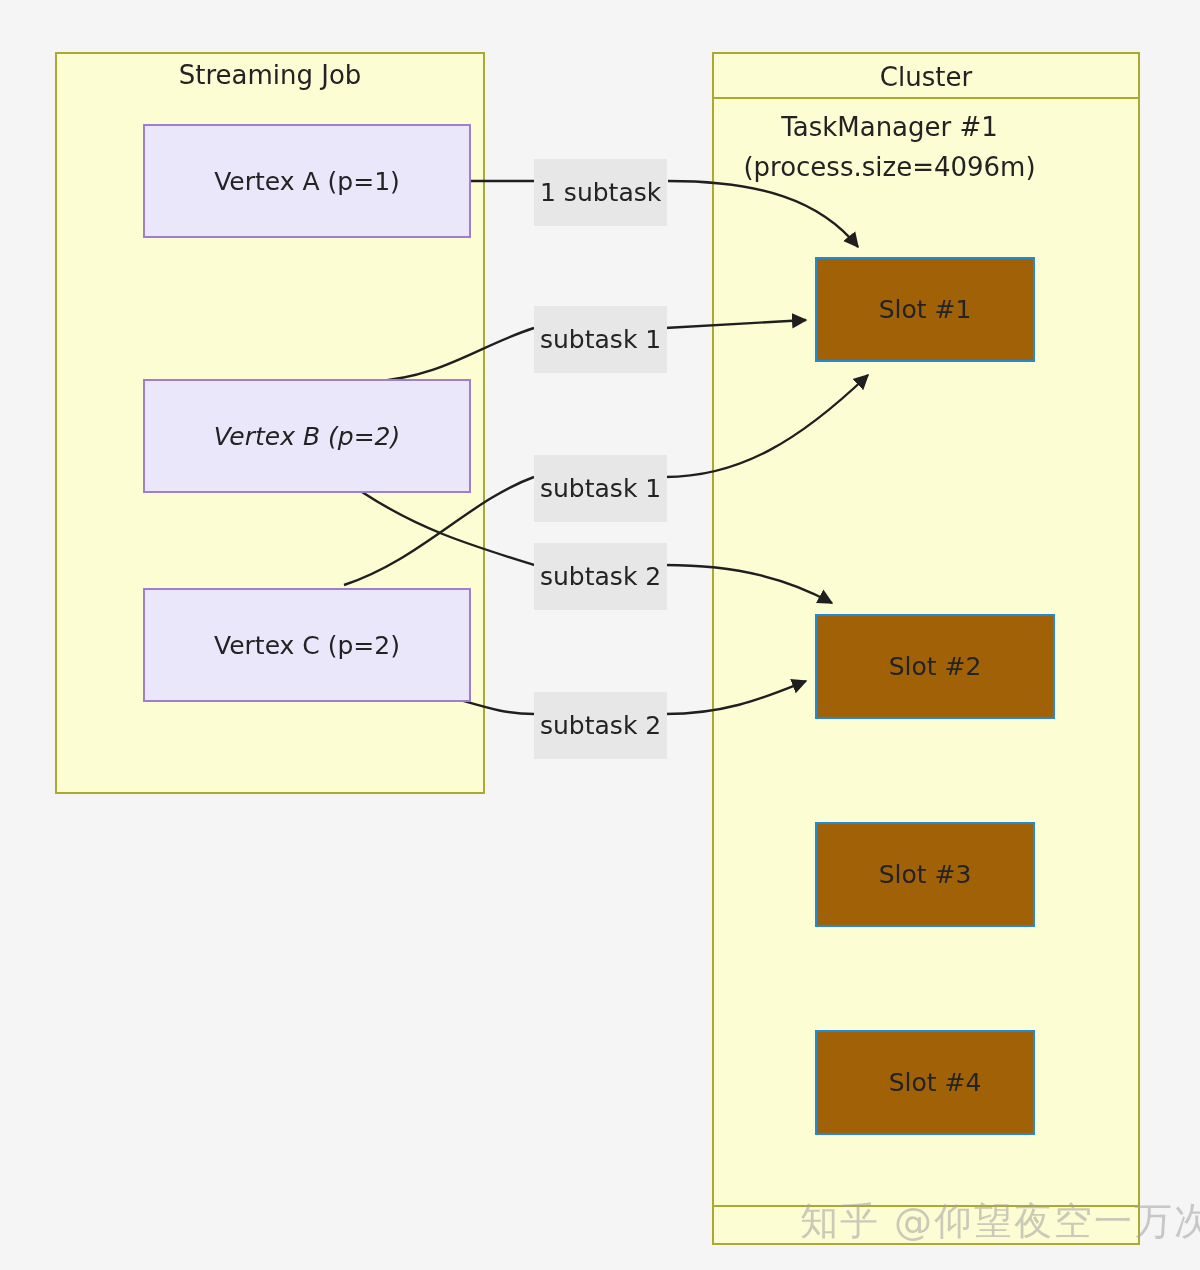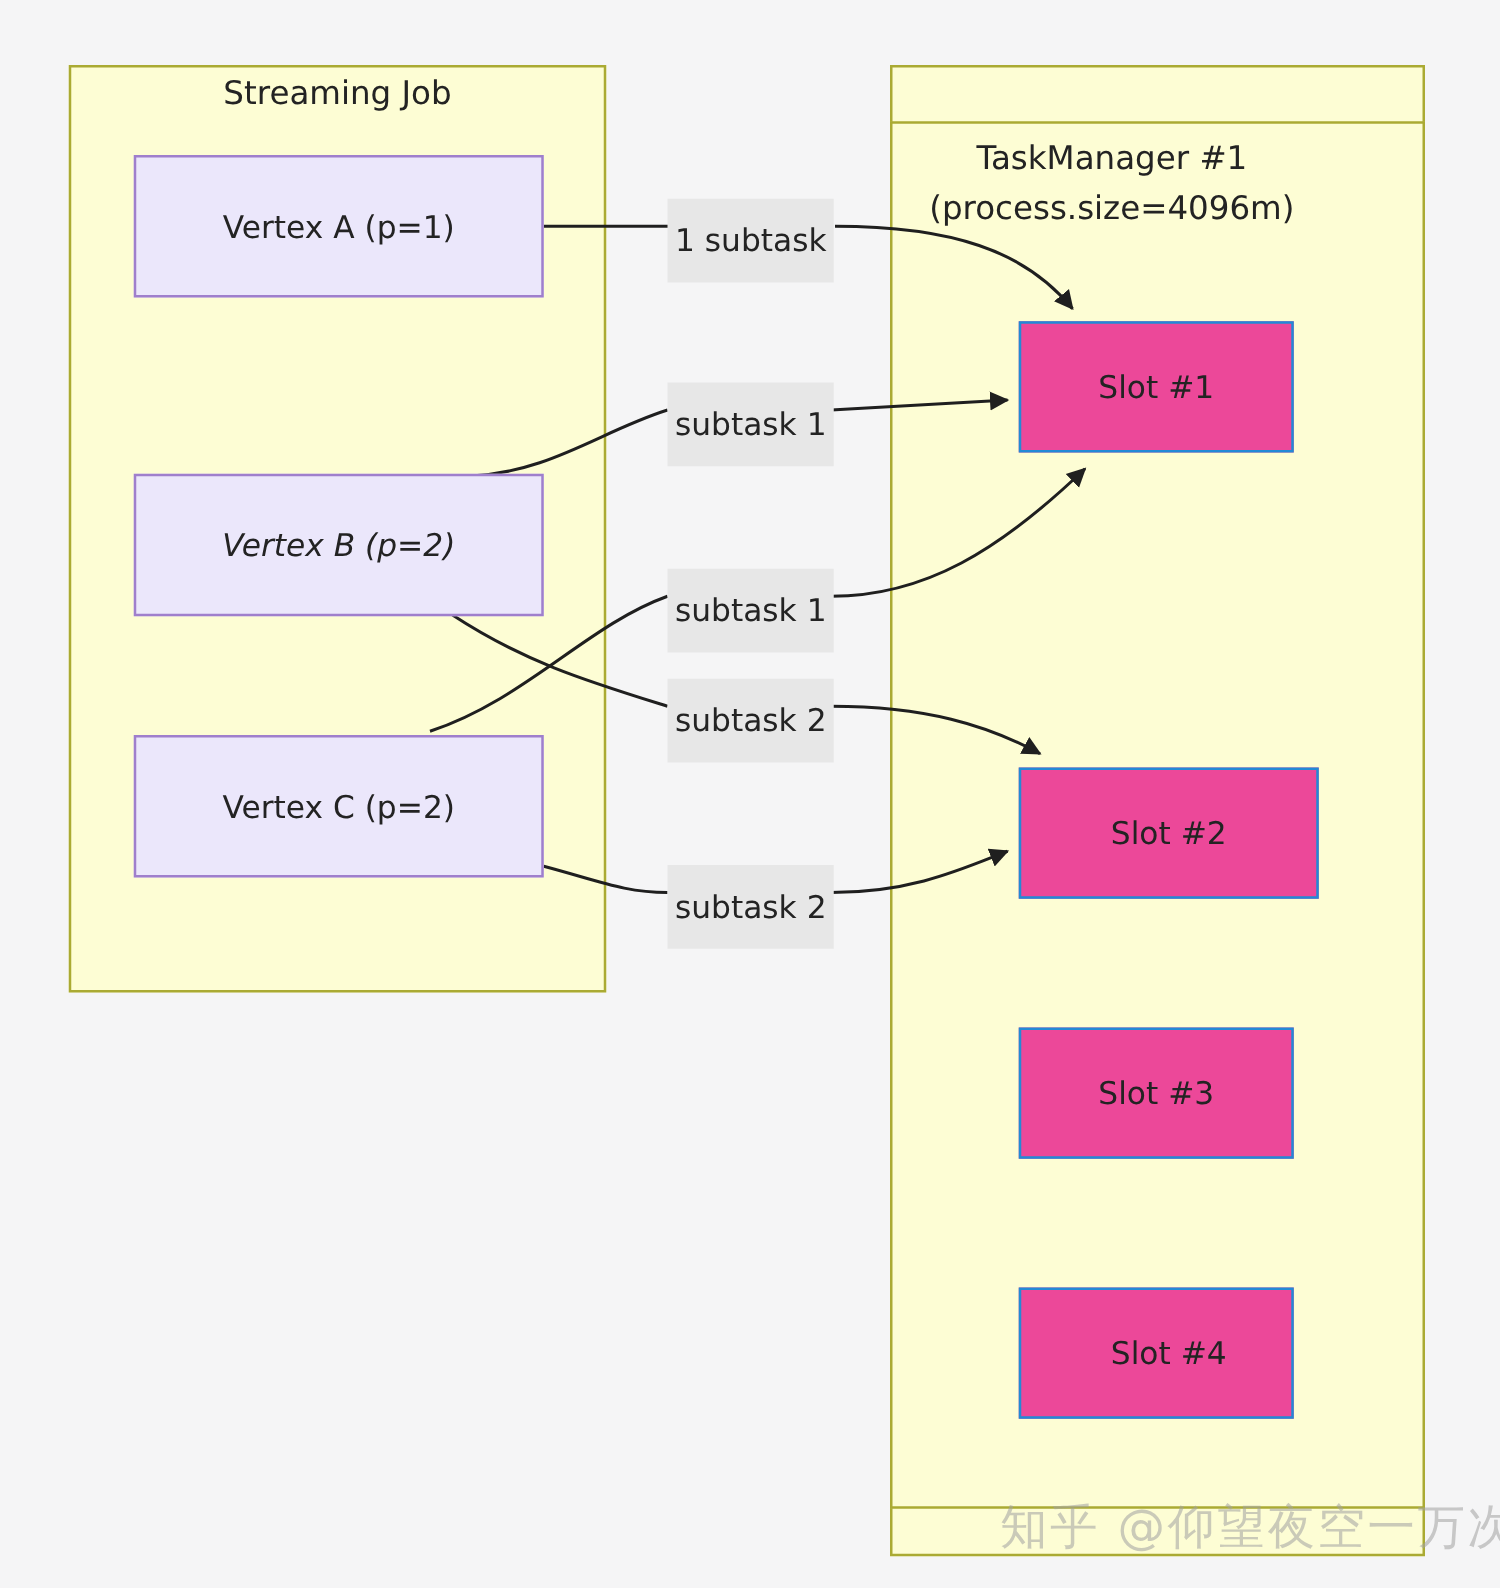--- a/index.html
+++ b/index.html
@@ -84,28 +84,29 @@
     line-height: 40px;
     color: #232323;
   }
 
   
   .vertex {
     background: #ebe7fb;
     border: 2px solid #9f7fcc;
     font-size: 25px;
     color: #232323;
+    margin-left: 36px;
   }
   #vertex-a { left: 107px; top: 124px; width: 328px; height: 114px; }
   #vertex-b { left: 107px; top: 379px; width: 328px; height: 114px; font-style: italic; }
   #vertex-c { left: 107px; top: 588px; width: 328px; height: 114px; }
 
   
   .slot {
-    background: #ec4899;
+    background: #a16207;
     border: 2px solid #2289d6;
     font-size: 25px;
     color: #232323;
     justify-content: center;
   }
   #slot-1 { left: 815px; top: 257px; width: 220px; height: 105px; }
   #slot-2 { left: 815px; top: 614px; width: 240px; height: 105px; }
   #slot-3 { left: 815px; top: 822px; width: 220px; height: 105px; }
   #slot-4 { left: 815px; top: 1030px; width: 220px; height: 105px; padding-left: 20px; }
 
@@ -138,20 +139,21 @@
 <body>
 
 <div id="canvas">
 
   <div class="box" id="job-container"></div>
   <div id="job-title">Streaming Job</div>
 
   <div class="box" id="cluster-container"></div>
   <div class="box" id="tm-container"></div>
   <div id="cluster-divider"></div>
+  <div id="cluster-title">Cluster</div>
   <div id="tm-title">
     <div>TaskManager #1</div>
     <div>(process.size=4096m)</div>
   </div>
 
   <svg class="layer" viewBox="0 0 1200 1270">
     <defs>
       <marker id="arrow" viewBox="0 0 12 12" refX="10" refY="6" markerWidth="7" markerHeight="7" orient="auto-start-reverse">
         <path d="M 0 0.5 L 11 6 L 0 11.5 z" fill="#1f1f1f"></path>
       </marker>

